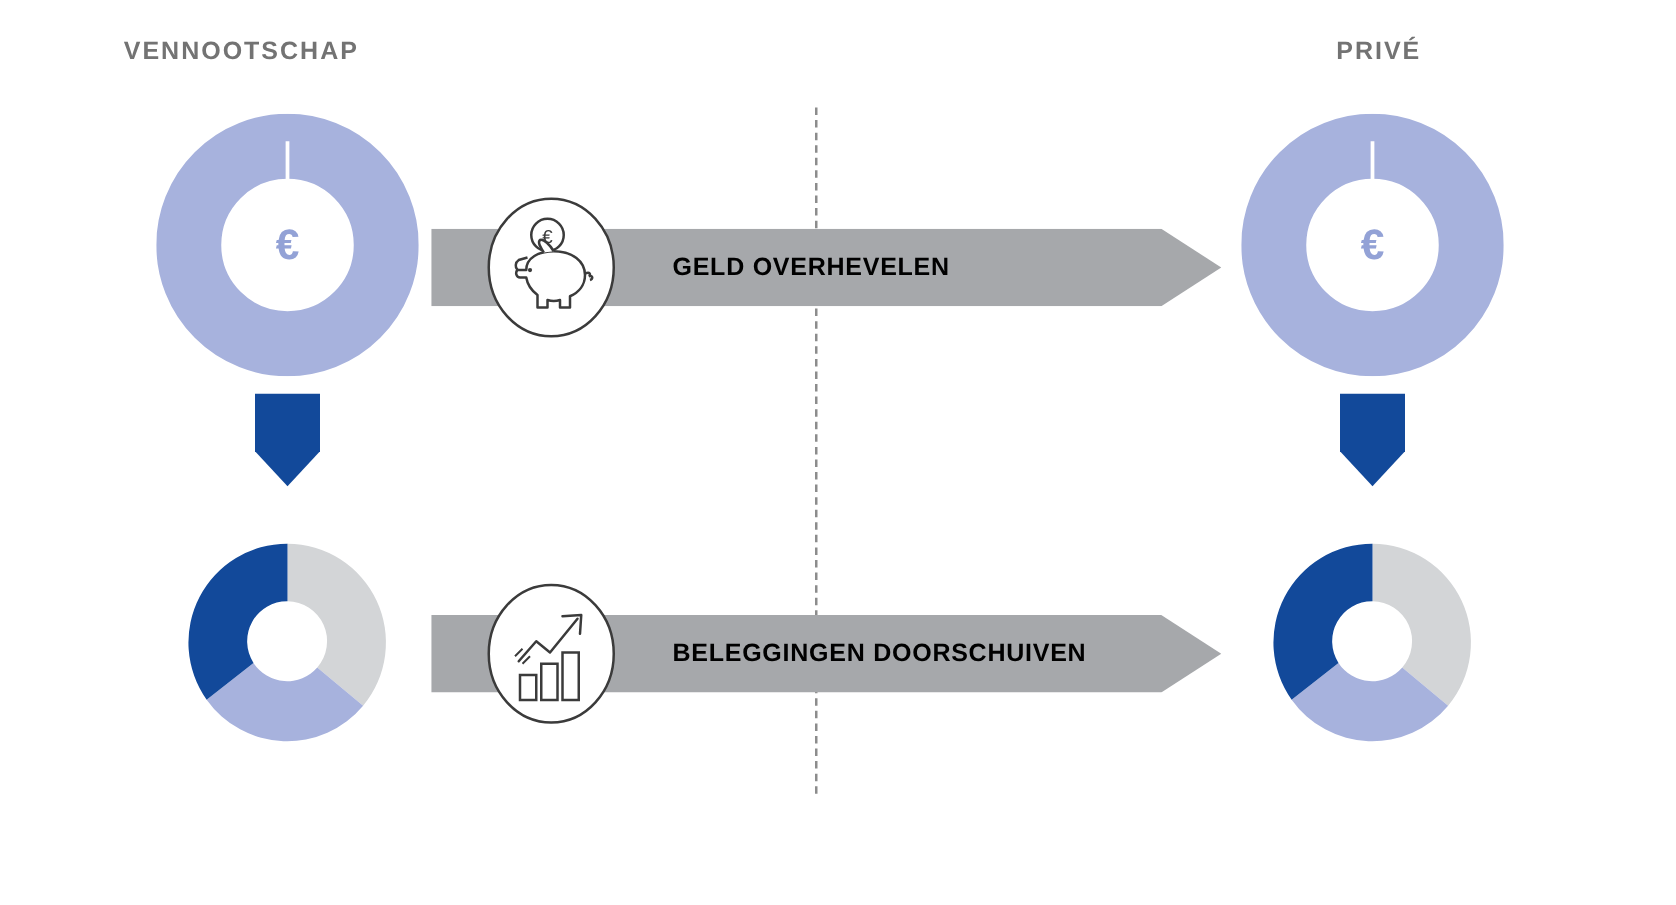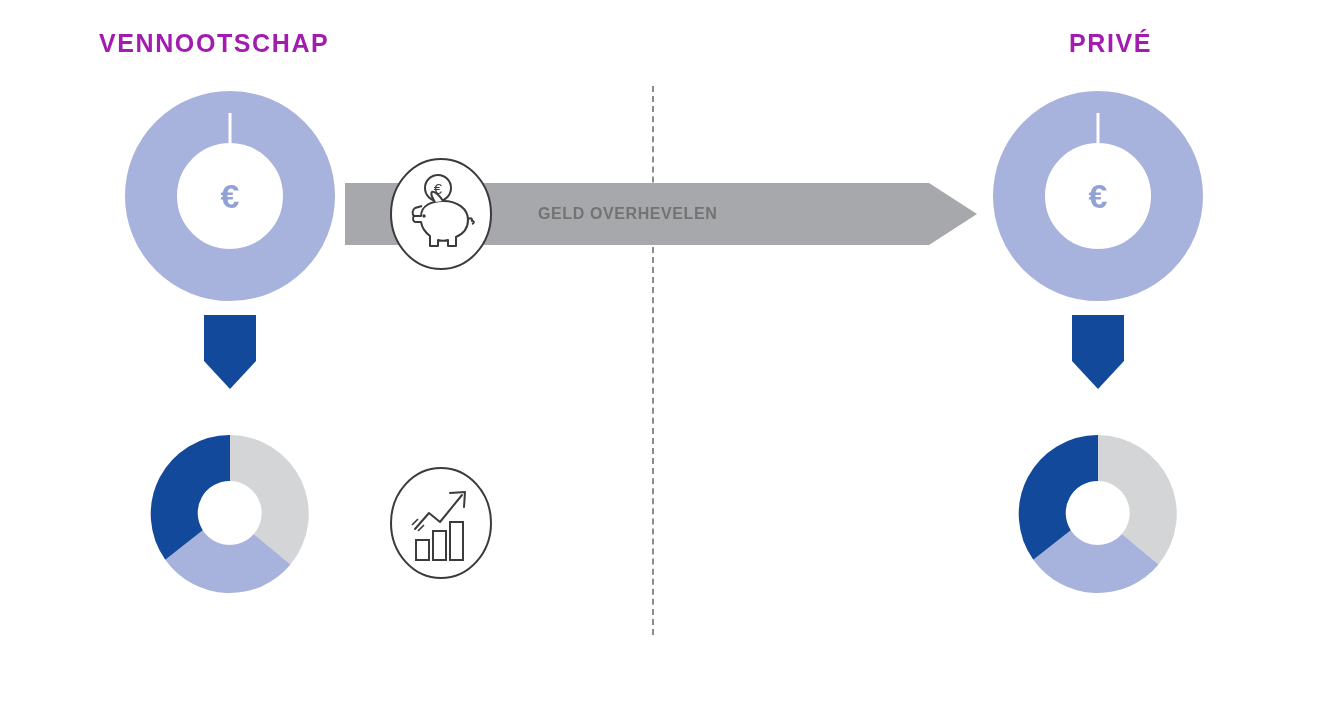--- a/index.html
+++ b/index.html
@@ -14,24 +14,24 @@
     position: relative;
     width: 1341px;
     height: 724px;
     background: #ffffff;
     overflow: hidden;
   }
 
   
   .col-heading {
     position: absolute;
-    font-size: 25px;
+    font-size: 20px;
     font-weight: bold;
     letter-spacing: 1.6px;
-    color: #a21caf;
+    color: #737373;
     white-space: nowrap;
     line-height: 1;
   }
   #heading-vennootschap { left: 99px;  top: 31px; }
   #heading-prive        { left: 1057px; top: 31px; margin-left: 12px; }
 
   
   .divider {
     position: absolute;
     left: 652px;
@@ -88,24 +88,24 @@
     width: 100%;
     height: 62px;
   }
   .banner-shape svg { display: block; width: 100%; height: 62px; }
   .banner-label {
     position: absolute;
     top: 0;
     height: 62px;
     display: flex;
     align-items: center;
-    font-size: 16px;
+    font-size: 20px;
     font-weight: bold;
     letter-spacing: 0.6px;
-    color: #737373;
+    color: #000000;
     white-space: nowrap;
   }
   #banner-money { left: 345px; top: 183px; width: 632px; }
   #banner-money .banner-label { left: 193px; }
   #banner-invest { left: 345px; top: 492px; width: 632px; }
   #banner-invest .banner-label { left: 193px; }
 
   
   .medallion {
     position: absolute;
@@ -176,20 +176,28 @@
 
   <div class="banner" id="banner-money">
     <div class="banner-shape">
       <svg viewBox="0 0 632 62" preserveAspectRatio="none" xmlns="http://www.w3.org/2000/svg">
         <path d="M 0 0 L 584 0 L 632 31 L 584 62 L 0 62 Z" fill="#a6a8ab"></path>
       </svg>
     </div>
     <div class="banner-label">GELD OVERHEVELEN</div>
   </div>
 
+  <div class="banner" id="banner-invest">
+    <div class="banner-shape">
+      <svg viewBox="0 0 632 62" preserveAspectRatio="none" xmlns="http://www.w3.org/2000/svg">
+        <path d="M 0 0 L 584 0 L 632 31 L 584 62 L 0 62 Z" fill="#a6a8ab"></path>
+      </svg>
+    </div>
+    <div class="banner-label">BELEGGINGEN DOORSCHUIVEN</div>
+  </div>
 
   <div class="medallion" id="medallion-piggy">
     <svg viewBox="0 0 106 116" xmlns="http://www.w3.org/2000/svg">
       <ellipse cx="53" cy="58" rx="50" ry="55" fill="#ffffff" stroke="#3b3b3b" stroke-width="2"></ellipse>
 
       <circle cx="50" cy="32" r="13" fill="none" stroke="#3b3b3b" stroke-width="2"></circle>
       <text x="50" y="38" text-anchor="middle" font-family="'Liberation Sans', sans-serif" font-size="15" fill="#3b3b3b">€</text>
 
       <path d="M 33 60 C 33 50 43 45 55 45 C 70 45 80 53 80 64 C 80 72 75 78 68 81
                L 68 90 L 60 90 L 60 84 C 57 85 53 85 50 84 L 50 90 L 42 90 L 42 80

